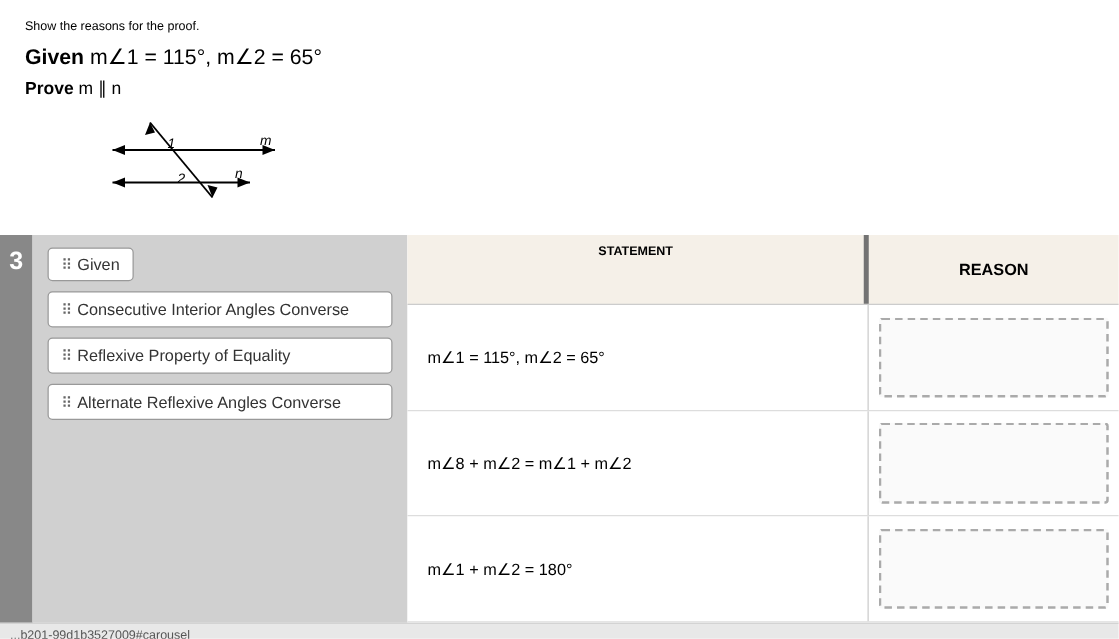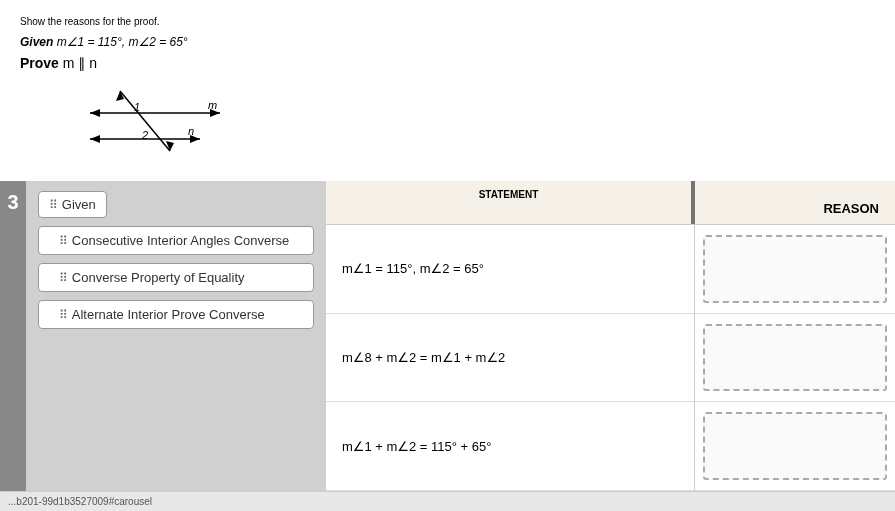--- a/index.html
+++ b/index.html
@@ -16,23 +16,22 @@
       padding: 16px 20px 10px 20px;
       background: #fff;
     }
 
     .top-section .show-reasons {
       font-size: 10px;
       margin-bottom: 8px;
     }
 
     .top-section .given-line {
-      font-size: 12px;
+      font-size: 17px;
       margin-bottom: 6px;
-      font-style: italic;
     }
 
     .top-section .prove-line {
       font-size: 14px;
       margin-bottom: 10px;
     }
 
     .diagram {
       width: 180px;
       height: 80px;
@@ -76,21 +75,21 @@
     .drag-btn::before {
       content: '⠿';
       color: #666;
       font-size: 12px;
     }
 
     .reason-btn {
       background: #fff;
       border: 1px solid #999;
       border-radius: 4px;
-      padding: 6px 20px;
+      padding: 6px 10px;
       cursor: pointer;
       font-size: 13px;
       color: #333;
       text-align: center;
       display: flex;
       align-items: center;
       gap: 4px;
       width: 100%;
     }
 
@@ -118,25 +117,24 @@
       flex: 1;
       padding: 8px 16px;
       font-weight: bold;
       font-size: 10px;
       text-align: center;
       border-right: 4px solid #737373;
     }
 
     .col-reason {
       width: 200px;
-      padding: 8px 16px;
+      padding: 20px 16px;
       font-weight: bold;
       font-size: 13px;
-      text-align: right;
-      margin-top: 12px;
+      text-align: center;
     }
 
     .table-row {
       display: flex;
       border-bottom: 1px solid #ddd;
       flex: 1;
     }
 
     .cell-statement {
       flex: 1;
@@ -239,22 +237,22 @@
 </div>
 
 <div class="main-wrapper">
   <div class="side-number">3</div>
 
   <div class="left-panel">
     <div class="top-buttons">
       <button class="drag-btn">Given</button>
     </div>
     <button class="reason-btn">Consecutive Interior Angles Converse</button>
-    <button class="reason-btn">Converse Property of Equality</button>
-    <button class="reason-btn">Alternate Interior Prove Converse</button>
+    <button class="reason-btn">Reflexive Property of Equality</button>
+    <button class="reason-btn">Alternate Reflexive Angles Converse</button>
   </div>
 
   <div class="right-panel">
     <div class="table-header">
       <div class="col-statement">STATEMENT</div>
       <div class="col-reason">REASON</div>
     </div>
 
     <div class="table-row">
       <div class="cell-statement">
@@ -267,28 +265,28 @@
 
     <div class="table-row">
       <div class="cell-statement">
         <span>m∠8 + m∠2 = m∠1 + m∠2</span>
       </div>
       <div class="cell-reason">
         <div class="reason-box"></div>
       </div>
     </div>
 
+
     <div class="table-row">
       <div class="cell-statement">
-        <span>m∠1 + m∠2 = 115° + 65°</span>
+        <span>m∠1 + m∠2 = 180°</span>
       </div>
       <div class="cell-reason">
         <div class="reason-box"></div>
       </div>
     </div>
-
 
   </div>
 </div>
 
 <div class="url-bar">
   <span>...b201-99d1b3527009#carousel</span>
 </div>
 
 </body></html>

